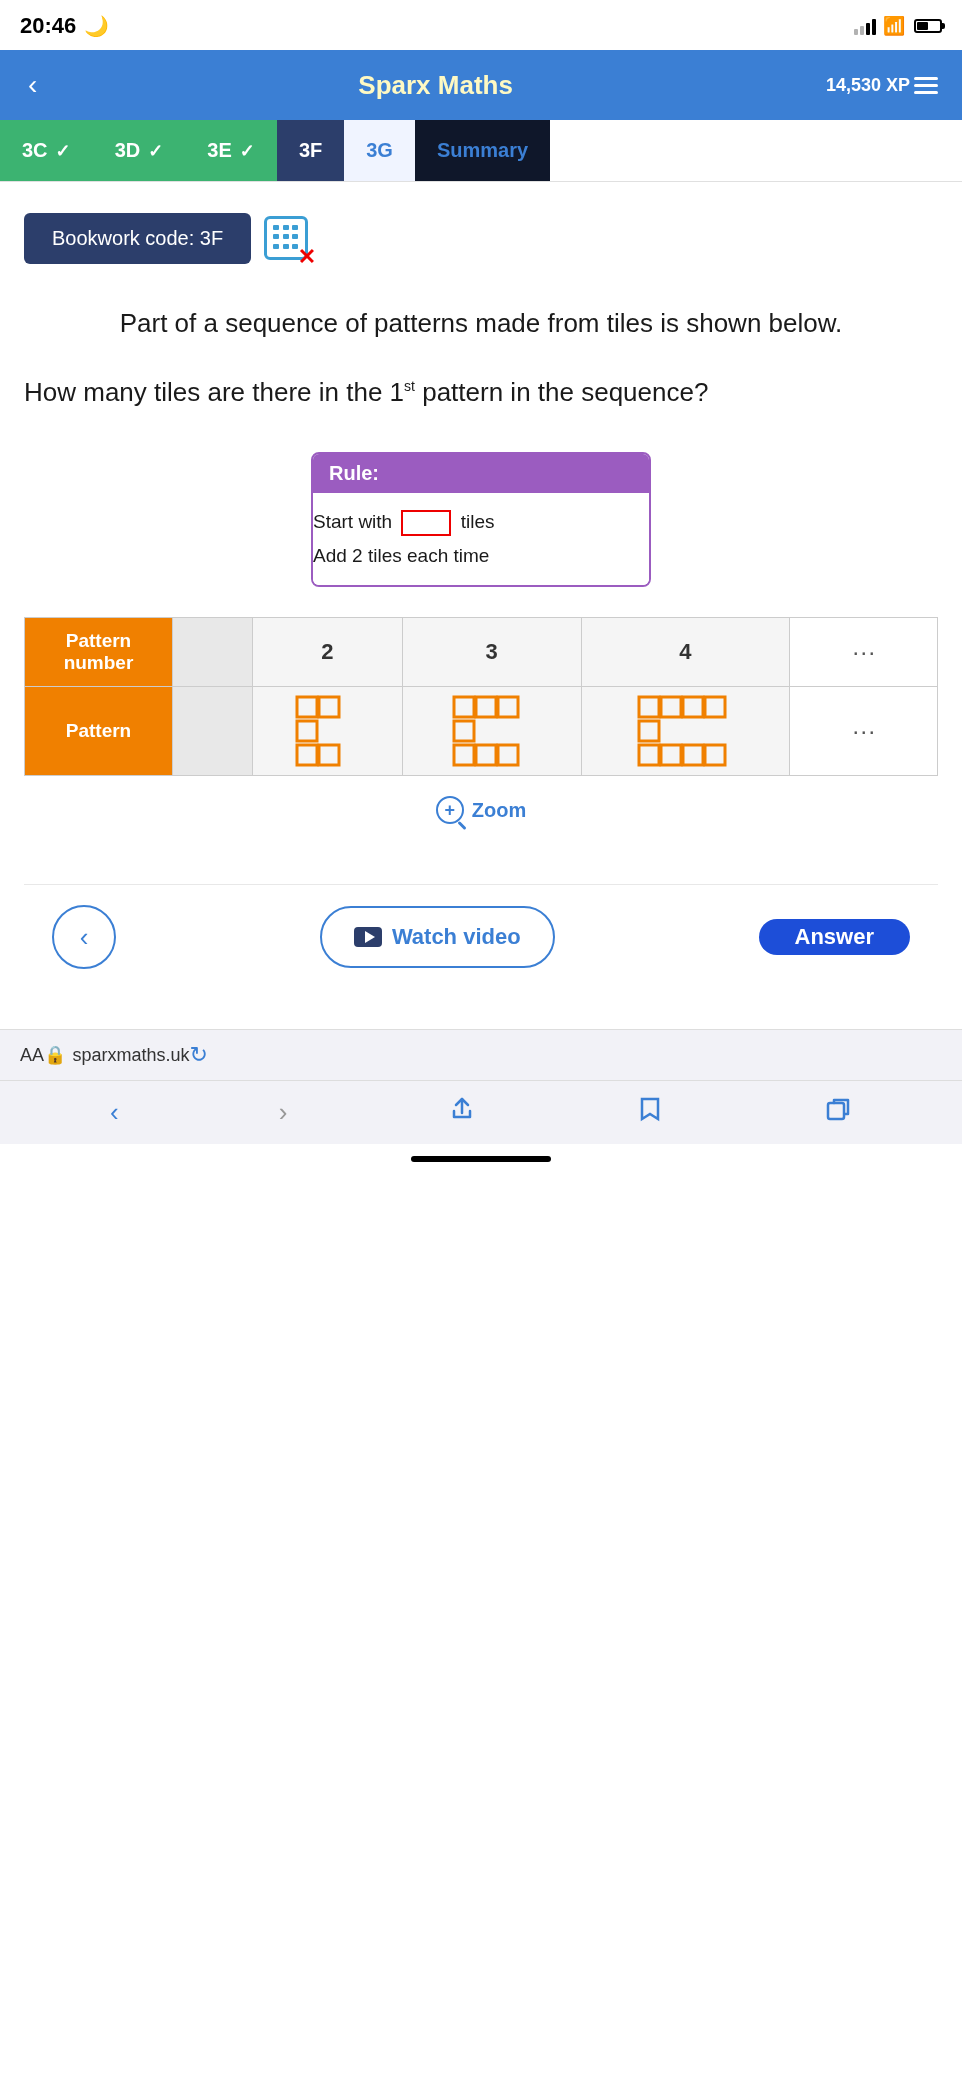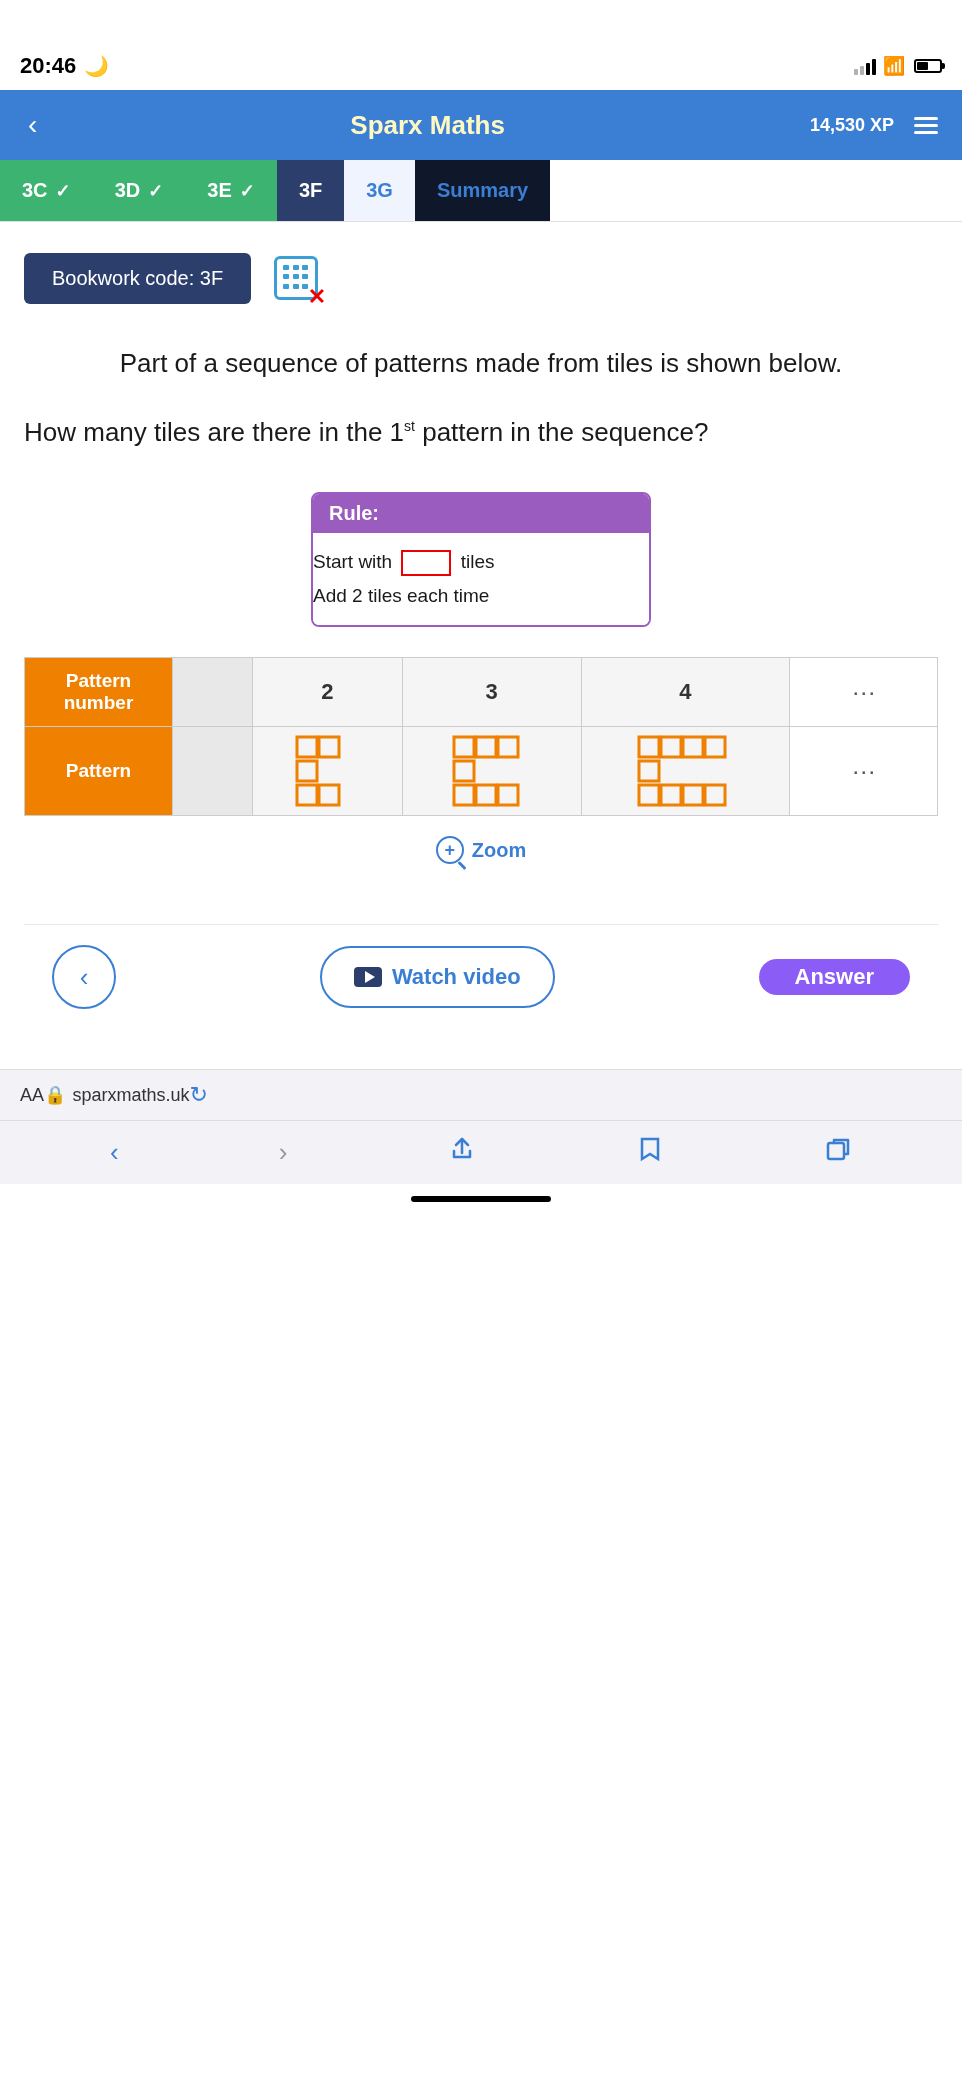--- a/index.html
+++ b/index.html
@@ -13,21 +13,20 @@
     }
 
     
     .status-bar {
       display: flex;
       justify-content: space-between;
       align-items: center;
       padding: 10px 20px 8px;
       background: #fff;
       height: 50px;
-      margin-top: 40px;
     }
     .status-time {
       font-size: 22px;
       font-weight: 600;
     }
     .status-icons {
       display: flex;
       align-items: center;
       gap: 8px;
     }
@@ -96,21 +95,20 @@
       padding: 8px;
     }
     .header-title {
       color: #fef9c3;
       font-size: 26px;
       font-weight: 700;
     }
     .header-right {
       display: flex;
       align-items: center;
-      gap: 16px;
     }
     .header-xp {
       color: #fff;
       font-size: 18px;
       font-weight: 600;
     }
     .header-menu {
       color: #fff;
       font-size: 24px;
       cursor: pointer;
@@ -170,21 +168,21 @@
     
     .content {
       padding: 30px 24px;
       background: #fff;
     }
 
     
     .bookwork-section {
       display: flex;
       align-items: center;
-      gap: 19px;
+      gap: 9px;
       margin-bottom: 40px;
     }
     .bookwork-badge {
       background: #2c3e6b;
       color: #fff;
       padding: 14px 28px;
       border-radius: 6px;
       font-size: 20px;
       font-weight: 500;
     }
@@ -416,21 +414,21 @@
       content: '';
       position: absolute;
       left: 50%;
       top: 50%;
       transform: translate(-30%, -50%);
       border-left: 10px solid #fff;
       border-top: 6px solid transparent;
       border-bottom: 6px solid transparent;
     }
     .answer-btn {
-      background: #8b5cf6;
+      background: #1d4ed8;
       color: #fff;
       border: none;
       border-radius: 40px;
       padding: 5px 36px;
       font-size: 22px;
       font-weight: 700;
       cursor: pointer;
     }
 
     

